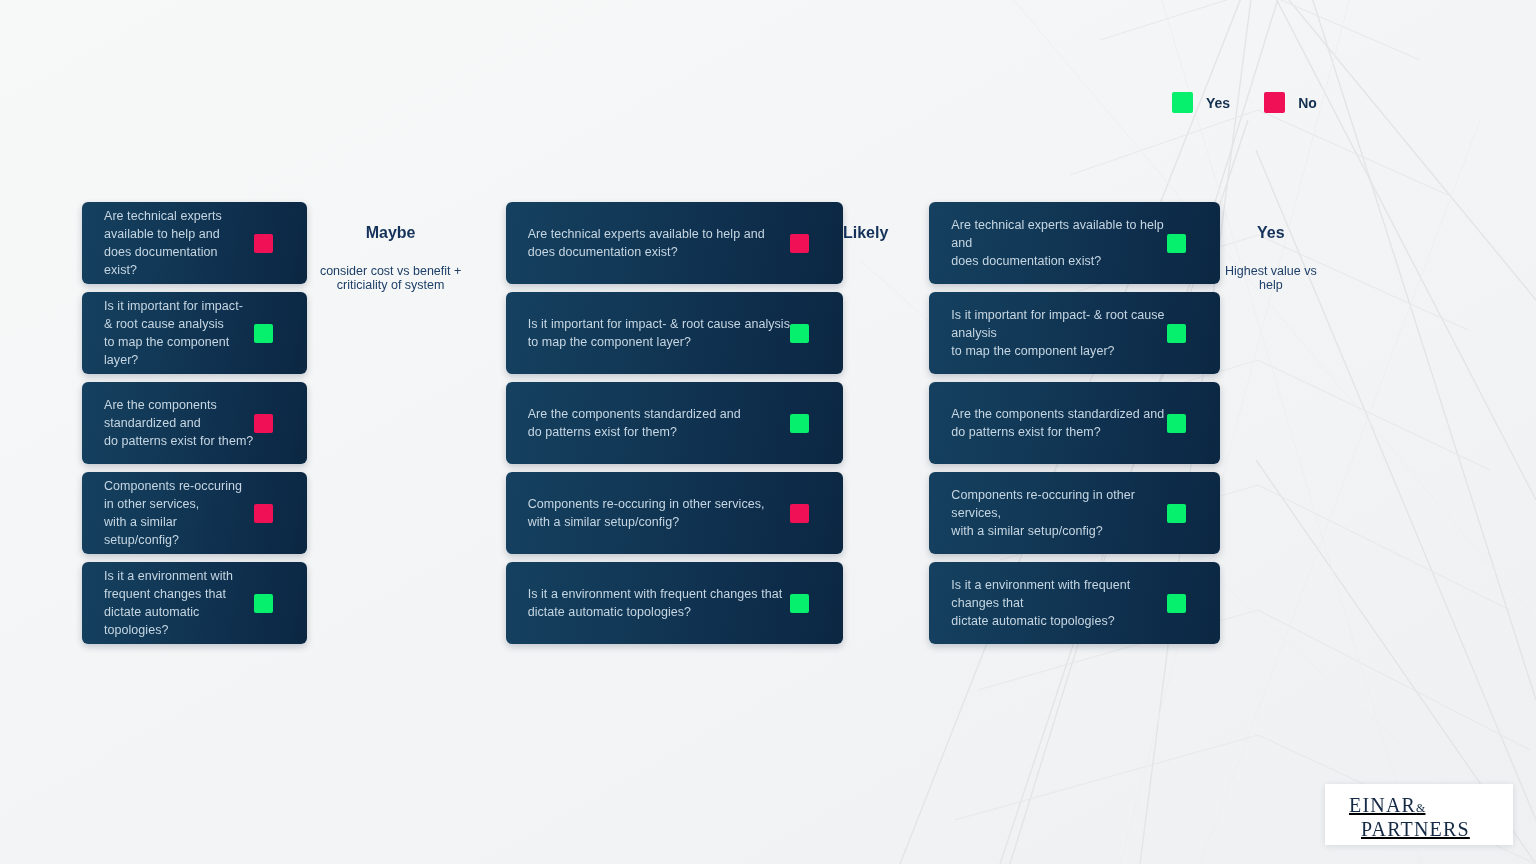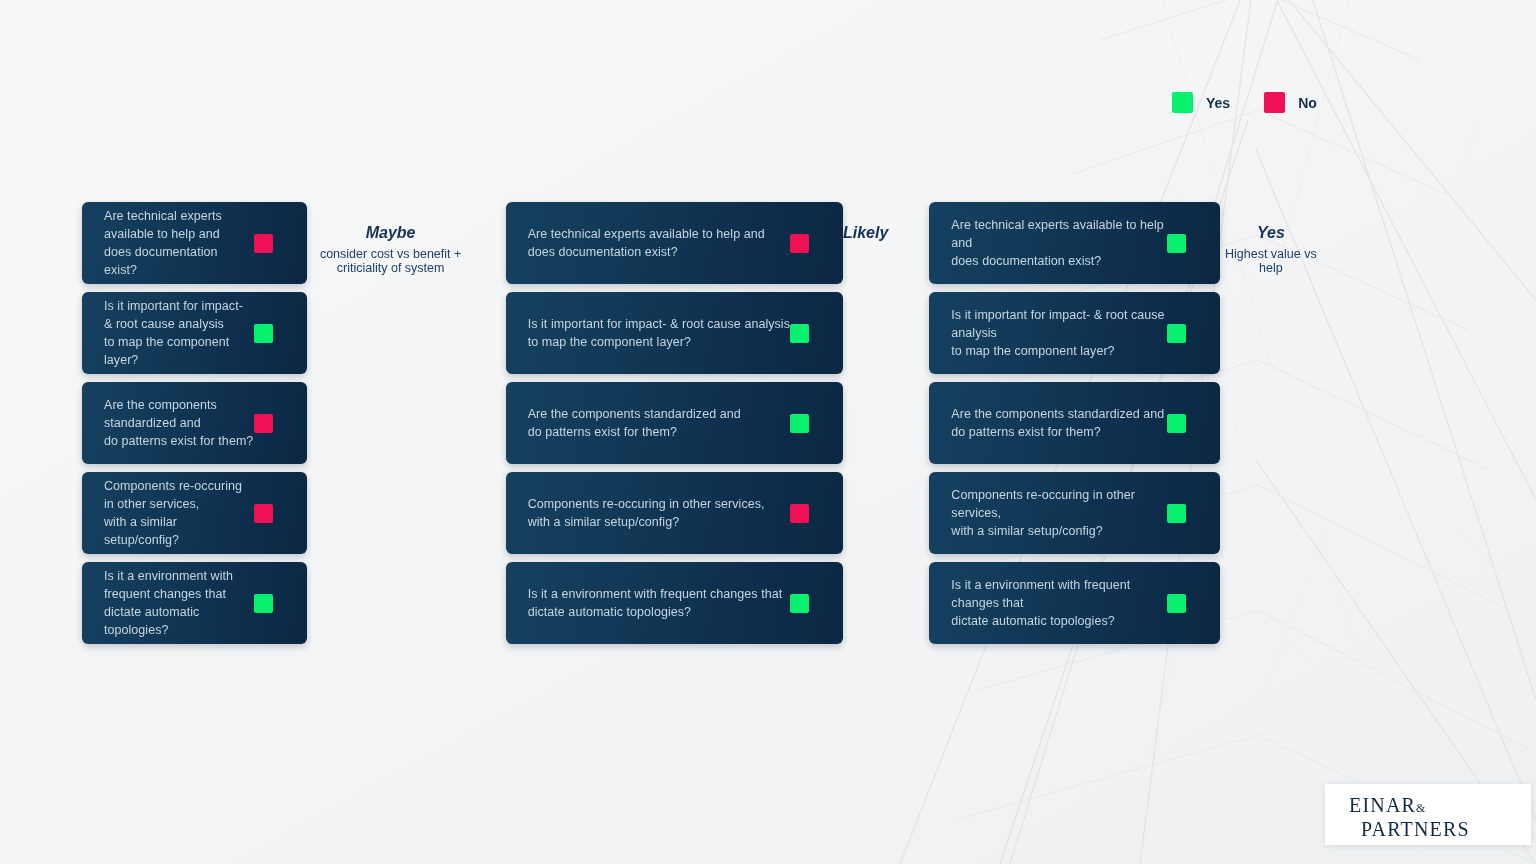--- a/index.html
+++ b/index.html
@@ -125,39 +125,39 @@
 
   
   .col-footer {
     margin-top: 22px;
     text-align: center;
   }
   .col-verdict {
     font-size: 16px;
     font-weight: bold;
     color: #14325a;
-    font-style: italic;
   }
   .col-note {
-    margin-top: 5px;
+    margin-top: 22px;
     font-size: 12.5px;
     color: #1d3f68;
   }
 
   
   #logo {
     position: absolute;
     left: 1325px;
     top: 784px;
-    width: 206px;
+    width: 188px;
     height: 61px;
     background: #ffffff;
     box-shadow: 0 1px 6px rgba(30, 50, 80, 0.12);
     z-index: 4;
     padding: 9px 0 0 24px;
+    text-decoration: underline;
   }
   .logo-line {
     font-family: "Liberation Serif", serif;
     color: #152a45;
     font-size: 20px;
     letter-spacing: 1.2px;
     line-height: 1.22;
   }
   .logo-line-1 { padding-left: 0px; }
   .logo-line-2 { padding-left: 12px; }

